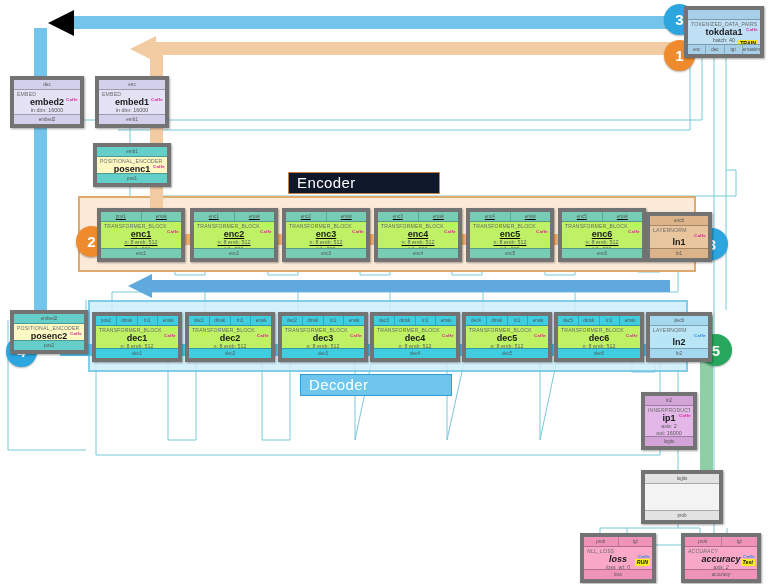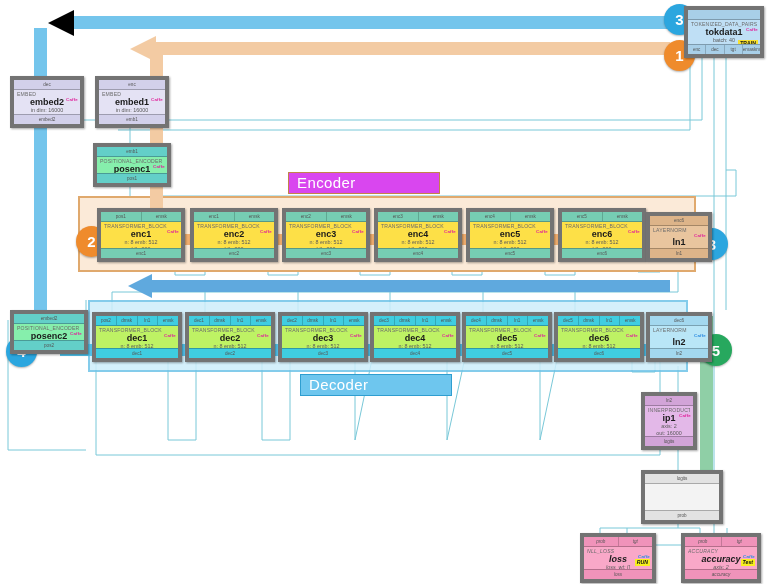--- a/index.html
+++ b/index.html
@@ -22,22 +22,22 @@
   .name{font-size:9px;font-weight:bold;color:#1a1a1a;margin:0;line-height:10px;}
   .attr{font-size:5.4px;color:#5a5a5a;line-height:6.6px;white-space:nowrap;}
   .tagctl{position:absolute;right:2px;top:7px;font-size:4.4px;color:#e0219b;
           font-weight:bold;letter-spacing:.2px;}
   .badge{position:absolute;font-size:5.2px;font-weight:bold;padding:0 2px;
          line-height:7px;}
 
   
   .n-blue{background:#bfdff5;}
   .n-lav{background:#e4e2f4;}
-  .n-teal{background:#86efac;}
-  .n-green{background:#fde047;}
+  .n-teal{background:#fef9c3;}
+  .n-green{background:#bef264;text-decoration:underline;}
   .n-cyan{background:#bef264;}
   .n-tan{background:#e9c59e;}
   .n-ltblue{background:#b9e6f7;}
   .n-purple{background:#e3b8e8;}
   .n-white{background:#f3f3f3;}
   .n-pink{background:#f9a8c8;font-style:italic;}
   .hdr-blue{background:#a8cfe8;}
   .hdr-lav{background:#d2d0ea;}
   .hdr-teal{background:#63cfc8;}
   .hdr-green{background:#76cdb3;}
@@ -120,21 +120,21 @@
         <path d="M727,528 L727,533"></path>
 
       <path d="M8,320 L8,450 L86,450"></path>
       <path d="M86,300 L86,312"></path>
     </g>
   </svg>
 
   <div class="group" style="left:78px;top:196px;width:618px;height:76px;
               background:#fbead8;border:2px solid #e0a96d;"></div>
   <div class="group-label" style="left:288px;top:172px;width:152px;height:22px;
-              background:#d946ef;border:1px solid #c2834a;">
+              background:#0f172a;border:1px solid #c2834a;">
     <span>Encoder</span>
   </div>
 
   <div class="group" style="left:88px;top:300px;width:600px;height:72px;
               background:#cdeefb;border:2px solid #6fc4e8;opacity:.85;"></div>
   <div class="group-label" style="left:300px;top:374px;width:152px;height:22px;
               background:#6ec6ee;border:1px solid #2f9ed0;">
     <span>Decoder</span>
   </div>
 

